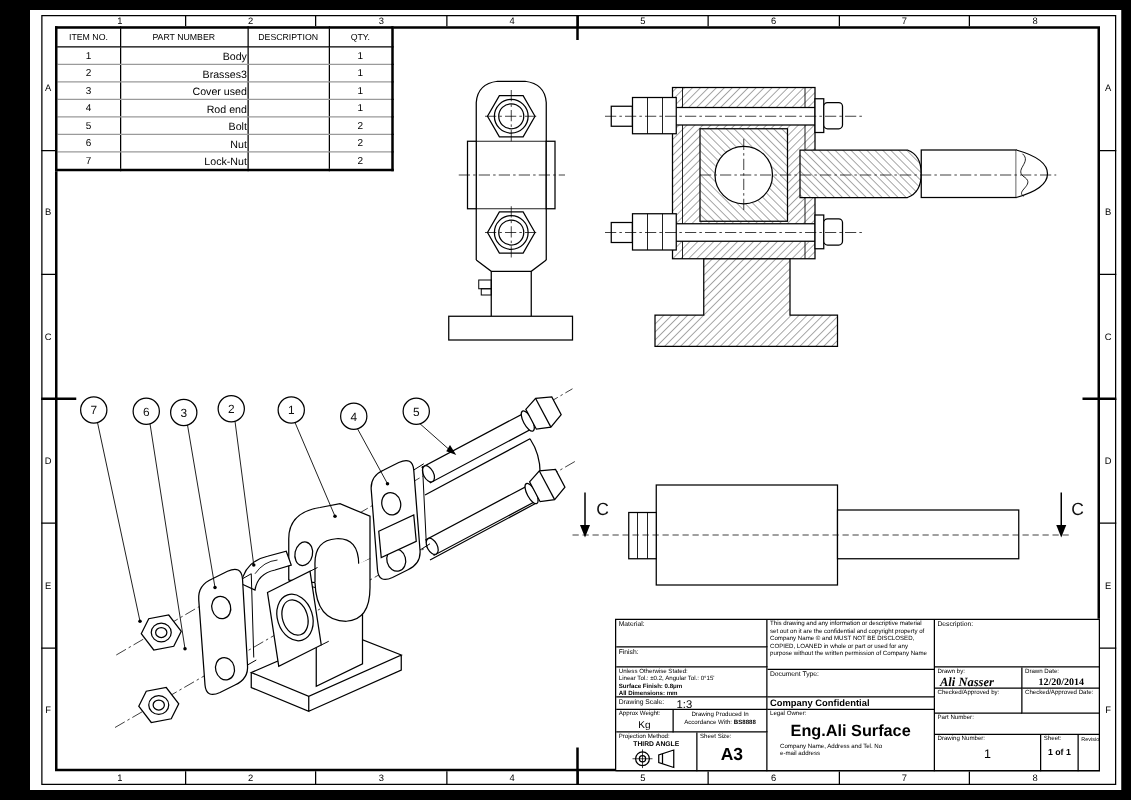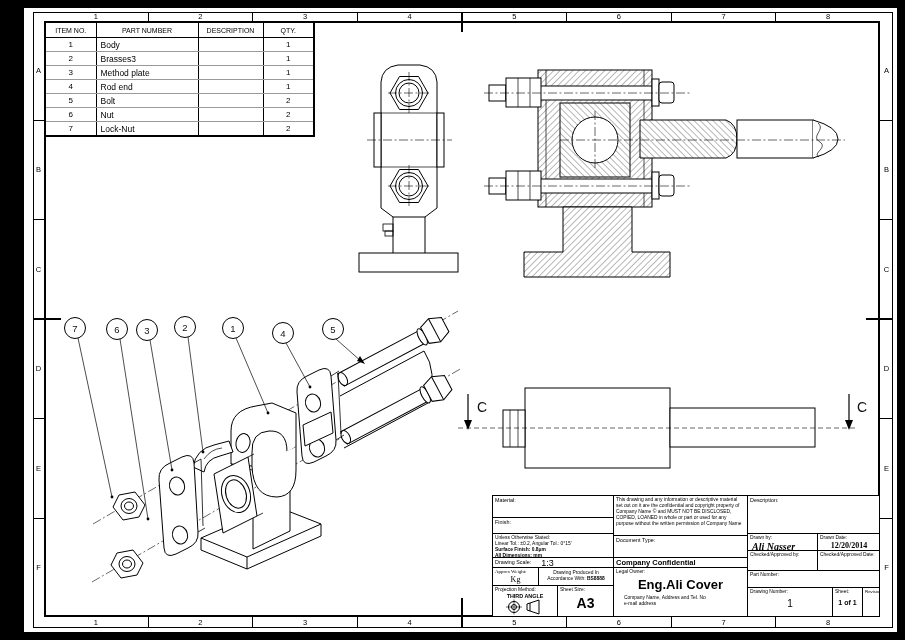--- a/index.html
+++ b/index.html
@@ -24,21 +24,21 @@
   .zstrip.v .zc:last-child{border-bottom:none;}
   .cmark{position:absolute;background:#000;}
   
   .ptable{position:absolute;left:44px;top:21px;width:269px;border:2px solid #000;
           border-collapse:collapse;table-layout:fixed;background:#fff;}
   .ptable td,.ptable th{border-left:1px solid #000;border-right:1px solid #000;
           border-top:1px solid #9a9a9a;border-bottom:1px solid #9a9a9a;
           padding:0;height:13px;font-weight:normal;overflow:hidden;white-space:nowrap;}
   .ptable tr.hd th{border-bottom:1px solid #000;border-top:none;font-size:7px;height:14px;}
   .ptable .c{text-align:center;font-size:8px;}
-  .ptable .l{text-align:left;font-size:8.5px;padding-left:4px;}
+  .ptable .l{text-align:right;font-size:8.5px;padding-left:4px;}
   
   .seclabel{position:absolute;left:552px;top:289px;white-space:nowrap;}
   .seclabel .big{font-size:17px;letter-spacing:2px;color:#111;}
   .seclabel .small{font-size:10.5px;letter-spacing:1px;color:#111;margin-left:5px;}
   
   .tblock{position:absolute;left:492px;top:495px;width:388px;height:122px;border:1px solid #000;box-sizing:border-box;background:#fff;}
   .cell{position:absolute;border-right:1px solid #000;border-bottom:1px solid #000;box-sizing:border-box;overflow:hidden;}
   .lbl{font-size:5.4px;line-height:1.25;padding:1px 0 0 2px;color:#000;}
   .tiny{font-size:4.9px;line-height:1.22;}
   .serifb{font-family:"Liberation Serif",serif;font-weight:bold;}
@@ -116,21 +116,21 @@
       <td class="c">1</td>
     </tr>
     <tr>
       <td class="c">2</td>
       <td class="l">Brasses3</td>
       <td class="c"></td>
       <td class="c">1</td>
     </tr>
     <tr>
       <td class="c">3</td>
-      <td class="l">Method plate</td>
+      <td class="l">Cover used</td>
       <td class="c"></td>
       <td class="c">1</td>
     </tr>
     <tr>
       <td class="c">4</td>
       <td class="l">Rod end</td>
       <td class="c"></td>
       <td class="c">1</td>
     </tr>
     <tr>
@@ -359,21 +359,21 @@
     <div class="cell" style="left:0;top:38px;width:121px;height:24px;">
       <div class="lbl tiny">Unless Otherwise Stated:</div>
       <div class="lbl tiny" style="padding-top:0;">Linear Tol.: ±0.2, Angular Tol.: 0°15'</div>
       <div class="lbl tiny" style="padding-top:0;font-weight:bold;">Surface Finish: 0.8μm</div>
       <div class="lbl tiny" style="padding-top:0;font-weight:bold;">All Dimensions: mm</div>
     </div>
     <div class="cell" style="left:0;top:62px;width:121px;height:10px;display:flex;align-items:center;">
       <span class="lbl" style="padding-top:0;">Drawing Scale:</span>
       <span style="font-size:9px;margin-left:10px;text-align:right;">1:3</span>
     </div>
-    <div class="cell" style="left:0;top:72px;width:46px;height:18px;font-family:Liberation Serif, serif;">
+    <div class="cell" style="left:0;top:72px;width:46px;height:18px;">
       <div class="lbl tiny">Approx Weight:</div>
       <div style="font-size:8px;text-align:center;">Kg</div>
     </div>
     <div class="cell" style="left:46px;top:72px;width:75px;height:18px;text-align:center;">
       <div class="tiny" style="padding-top:2px;">Drawing Produced In</div>
       <div class="tiny">
         <span>Accordance With:</span>
         <span style="font-weight:bold;">BS8888</span>
       </div>
     </div>
@@ -400,21 +400,21 @@
       <div class="tiny" style="padding:1px 2px;">This drawing and any information or descriptive material set out on it are the confidential and copyright property of Company Name © and MUST NOT BE DISCLOSED, COPIED, LOANED in whole or part or used for any purpose without the written permission of Company Name</div>
     </div>
     <div class="cell" style="left:121px;top:40px;width:134px;height:22px;">
       <div class="lbl">Document Type:</div>
     </div>
     <div class="cell" style="left:121px;top:62px;width:134px;height:10px;display:flex;align-items:flex-end;">
       <span style="font-size:7.5px;font-weight:bold;padding-left:2px;">Company Confidential</span>
     </div>
     <div class="cell" style="left:121px;top:72px;width:134px;height:49px;">
       <div class="lbl tiny">Legal Owner:</div>
-      <div style="font-size:13px;font-weight:bold;text-align:center;margin-top:2px;">Eng.Ali Cover</div>
+      <div style="font-size:13px;font-weight:bold;text-align:center;margin-top:2px;">Eng.Ali Surface</div>
       <div class="tiny" style="padding-left:10px;margin-top:3px;">Company Name, Address and Tel. No</div>
       <div class="tiny" style="padding-left:10px;">e-mail address</div>
     </div>
 
     <div class="cell" style="left:255px;top:0;width:132px;height:38px;border-right:none;">
       <div class="lbl">Description:</div>
     </div>
     <div class="cell" style="left:255px;top:38px;width:70px;height:17px;">
       <div class="lbl tiny">Drawn by:</div>
       <div class="serifb" style="font-size:10px;padding-left:4px;font-style:italic;">Ali Nasser</div>

